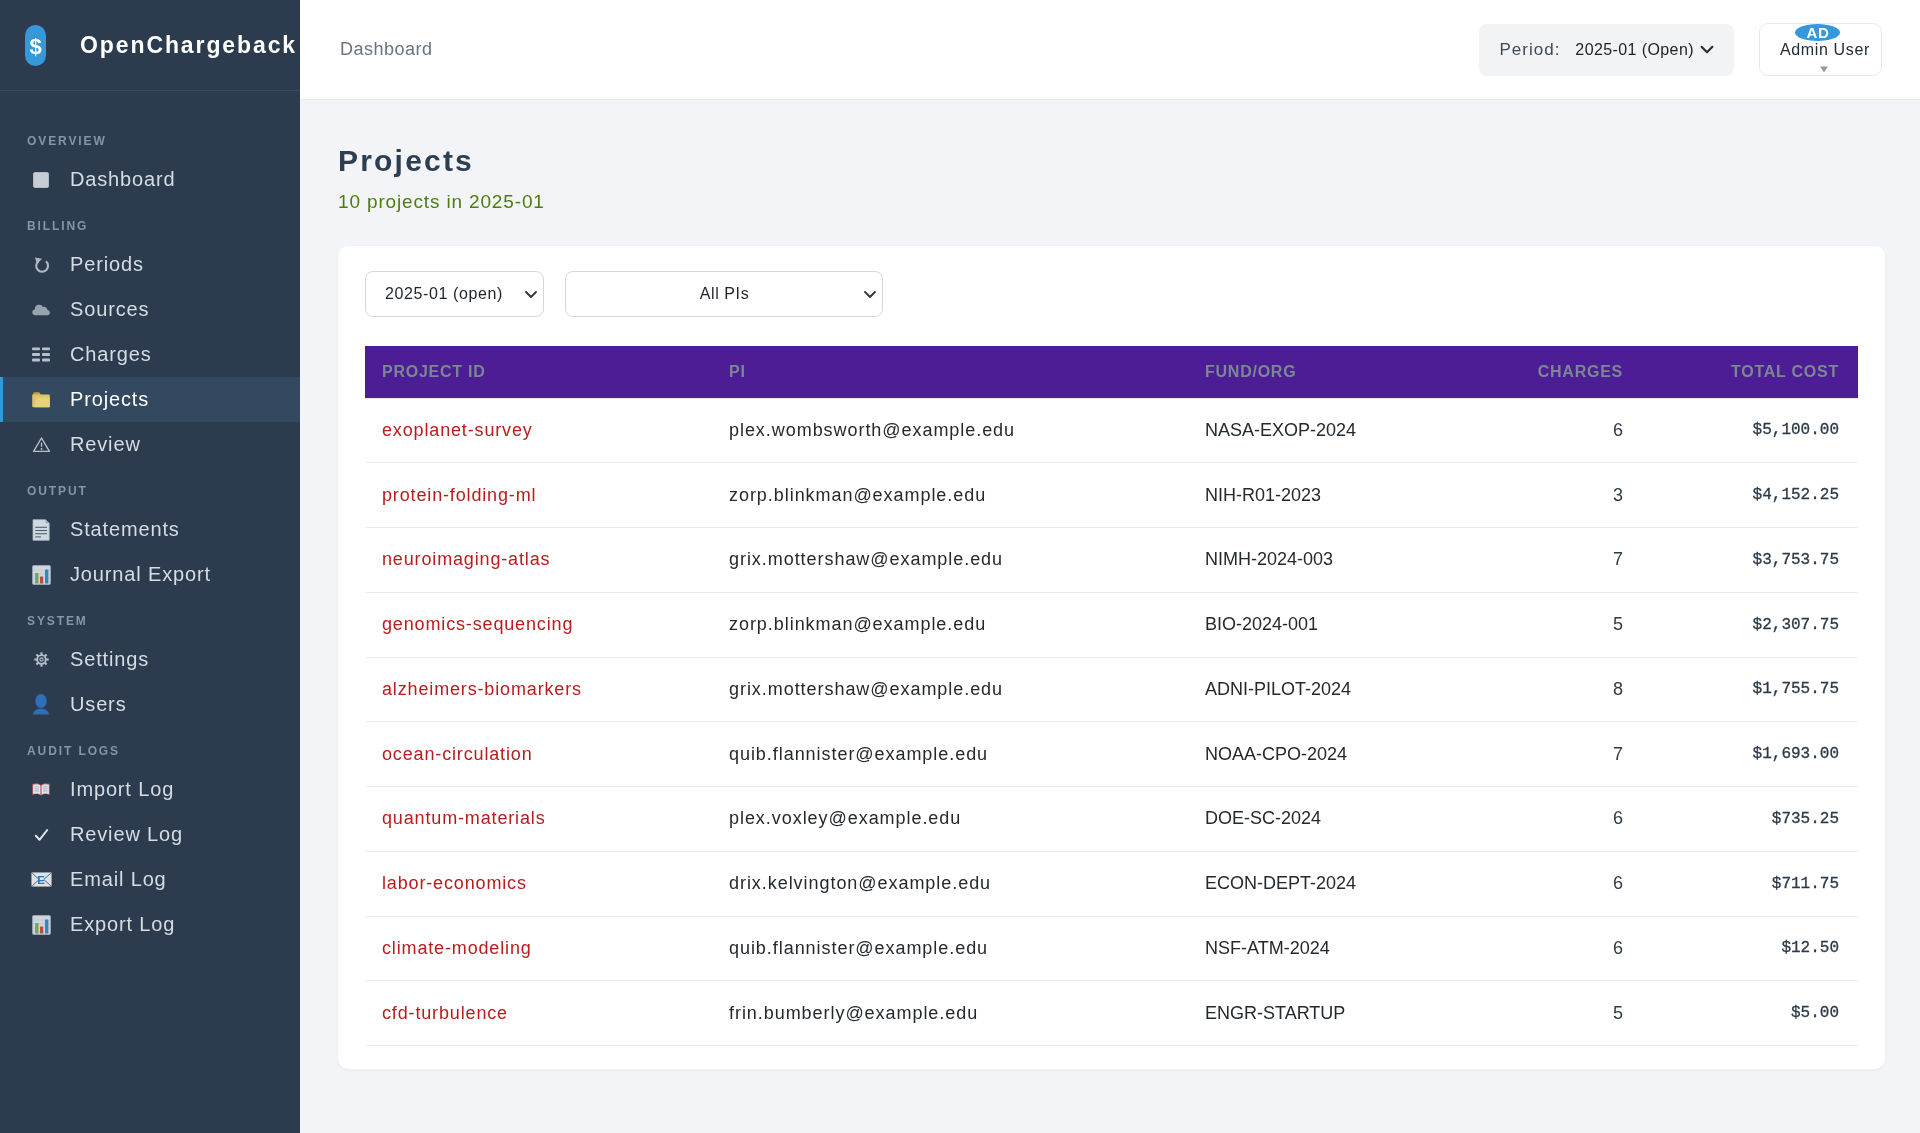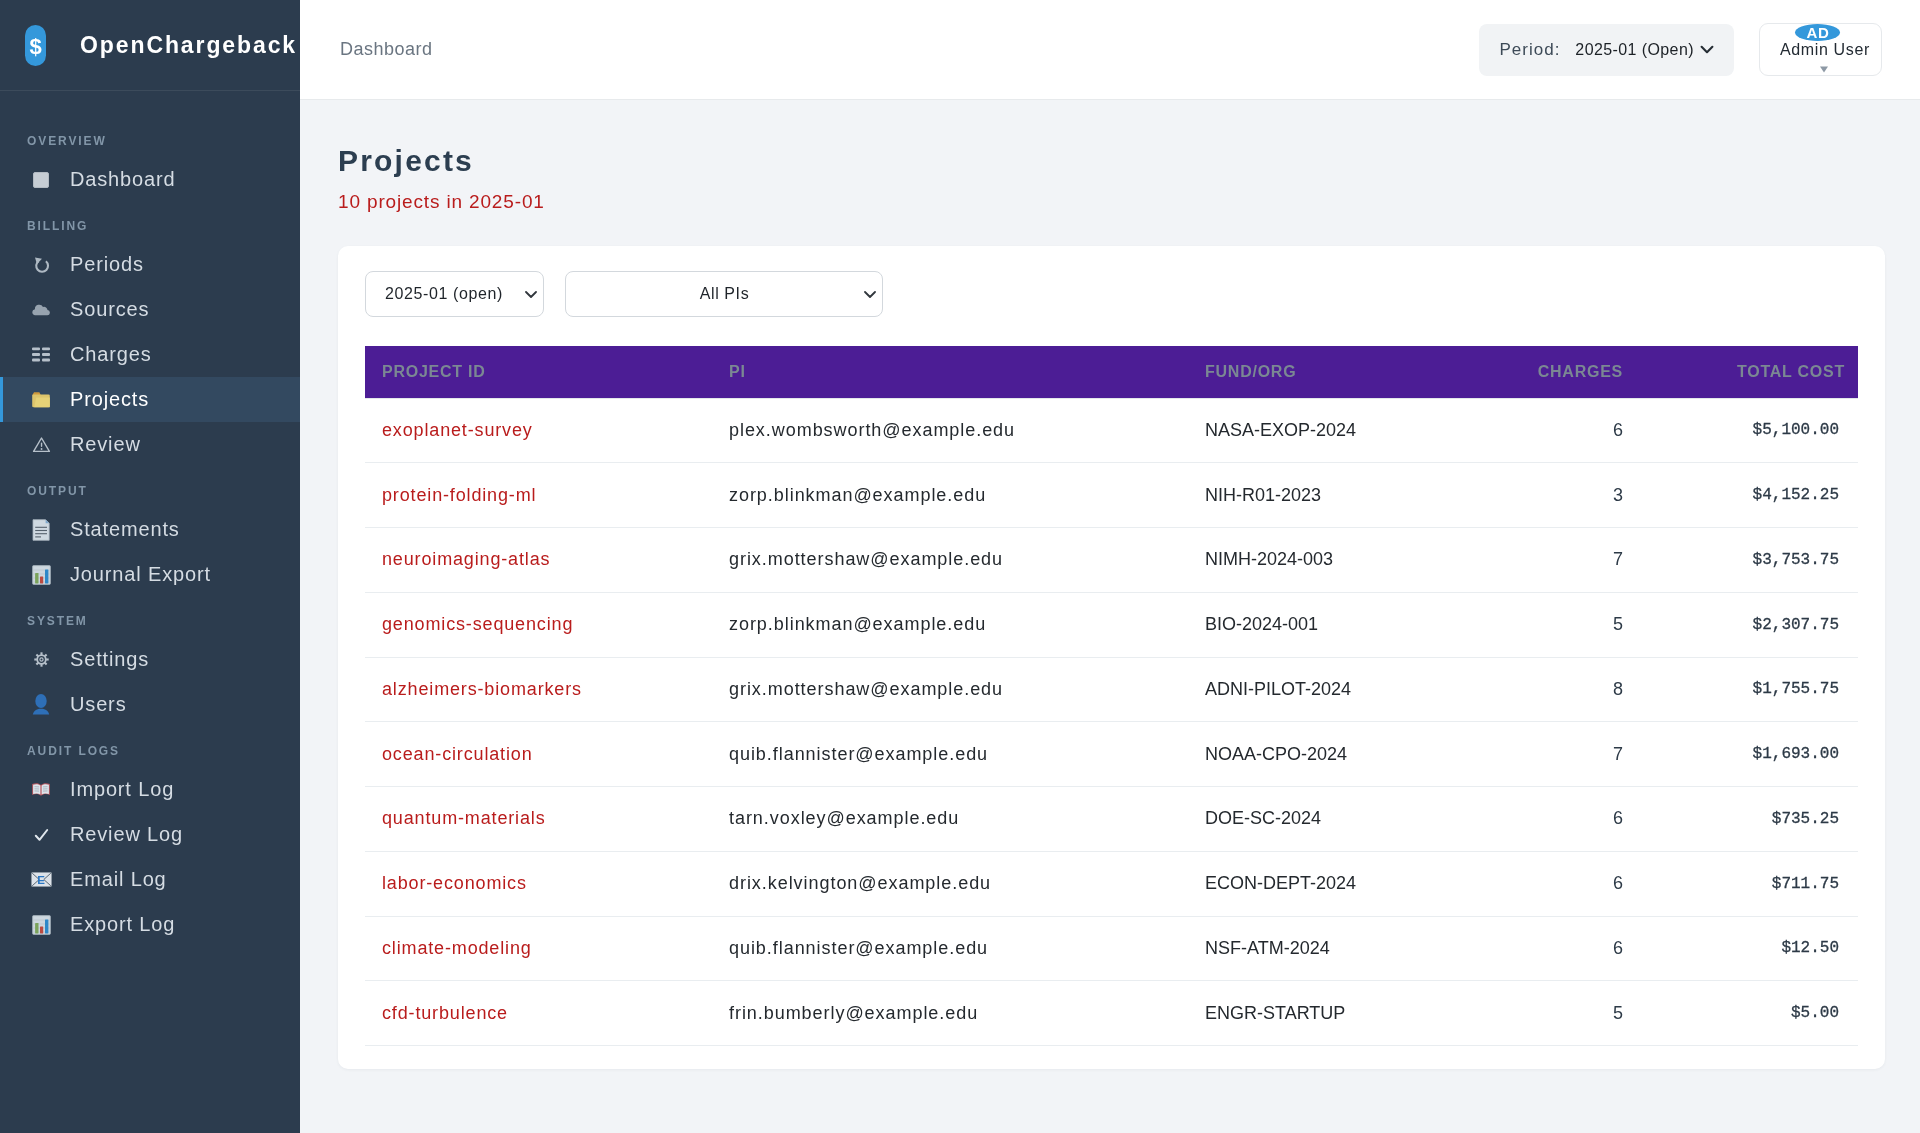--- a/index.html
+++ b/index.html
@@ -27,32 +27,32 @@
 .period-pill .pval { color:#1c2126; font-size:16px; letter-spacing:0.4px; margin-left:15px; }
 .period-pill svg { margin-left:6px; }
 .userbox { background:#fff; border:1px solid #e6e9ec; border-radius:9px; height:53px; display:flex; align-items:center; padding:0 11px 0 6px;flex-direction:column; }
 .avatar { width:45px; height:45px; border-radius:50%; background:#3498db; color:#fff; font-size:15px; font-weight:bold; display:flex; align-items:center; justify-content:center; letter-spacing:0.5px; }
 .uname { color:#232b33; font-size:16px; margin-left:14px; letter-spacing:0.65px; }
 .udrop { margin-left:13px; }
 
 
 .content { padding:0 35px 0 38px; }
 h1 { margin-top:43px; font-size:30px; line-height:36px; color:#2c3e50; letter-spacing:2.2px; }
-.subtitle { margin-top:11px; font-size:19px; line-height:24px; color:#b91c1c; letter-spacing:0.85px; }
+.subtitle { margin-top:11px; font-size:19px; line-height:24px; color:#4d7c0f; letter-spacing:0.85px; }
 .card { margin-top:32px; background:#fff; border-radius:10px; box-shadow:0 1px 3px rgba(44,62,80,0.06); padding:25px 27px 23px; }
 .filters { display:flex; gap:21px; }
 .sel { height:46px; border:1px solid #d3d8dd; border-radius:8px; display:flex; align-items:center; background:#fff; font-size:16px; color:#1f242a; padding:0 6px 0 19px; letter-spacing:0.6px; }
 .sel .sel-txt { flex:1; }
 .sel1 { width:179px; }
 .sel2 { width:318px;text-align:center; }
 
 table { width:100%; border-collapse:collapse; margin-top:29px; }
 thead th { background:#4c1d95; height:52px; font-size:16px; color:#7b8893; letter-spacing:0.75px; text-align:left; padding:0 0 0 17px; font-weight:bold; border-bottom:1px solid #e3e7ea; }
 thead th.r { text-align:right; padding:0; }
-thead th:last-child { padding-right:13px; }
+thead th:last-child { padding-right:19px; }
 tbody td { height:64.75px; border-bottom:1px solid #e9edf0; font-size:18px; padding:0 0 0 17px; color:#24292e; }
 tbody td.r { text-align:right; padding-left:0; }
 tbody td:last-child { padding-right:19px; }
 td a { color:#b91c1c; text-decoration:none; letter-spacing:0.85px; }
 td.pi { letter-spacing:0.95px; }
 td.num { color:#2d3a47; }
 td.money { font-family:"Liberation Mono", monospace; font-size:16px; color:#2d3a47; letter-spacing:0; -webkit-text-stroke:0.3px #2d3a47; }
 </style>
 </head>
 <body>
@@ -302,21 +302,21 @@
             </tr>
           <tr>
               <td><a>ocean-circulation</a></td>
               <td class="pi">quib.flannister@example.edu</td>
               <td class="fund">NOAA-CPO-2024</td>
               <td class="r num">7</td>
               <td class="r money">$1,693.00</td>
             </tr>
           <tr>
               <td><a>quantum-materials</a></td>
-              <td class="pi">tarn.voxley@example.edu</td>
+              <td class="pi">plex.voxley@example.edu</td>
               <td class="fund">DOE-SC-2024</td>
               <td class="r num">6</td>
               <td class="r money">$735.25</td>
             </tr>
           <tr>
               <td><a>labor-economics</a></td>
               <td class="pi">drix.kelvington@example.edu</td>
               <td class="fund">ECON-DEPT-2024</td>
               <td class="r num">6</td>
               <td class="r money">$711.75</td>

